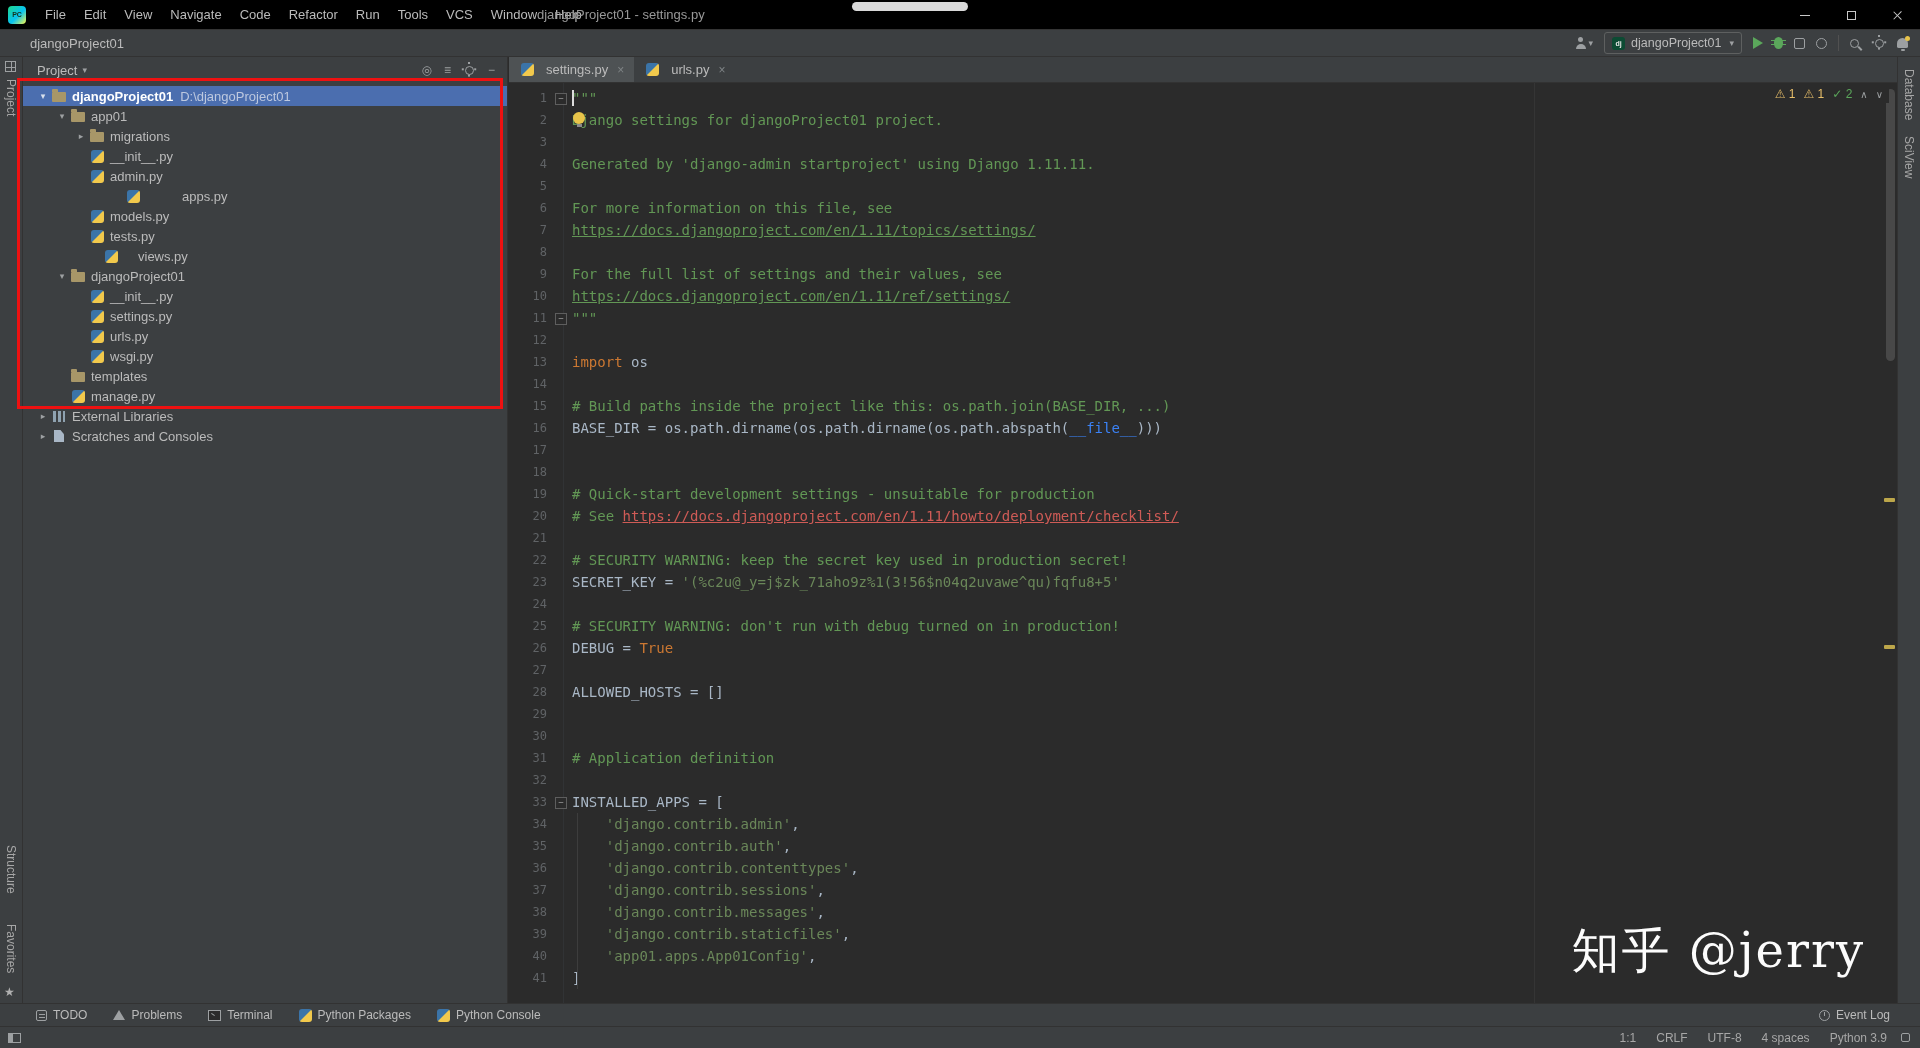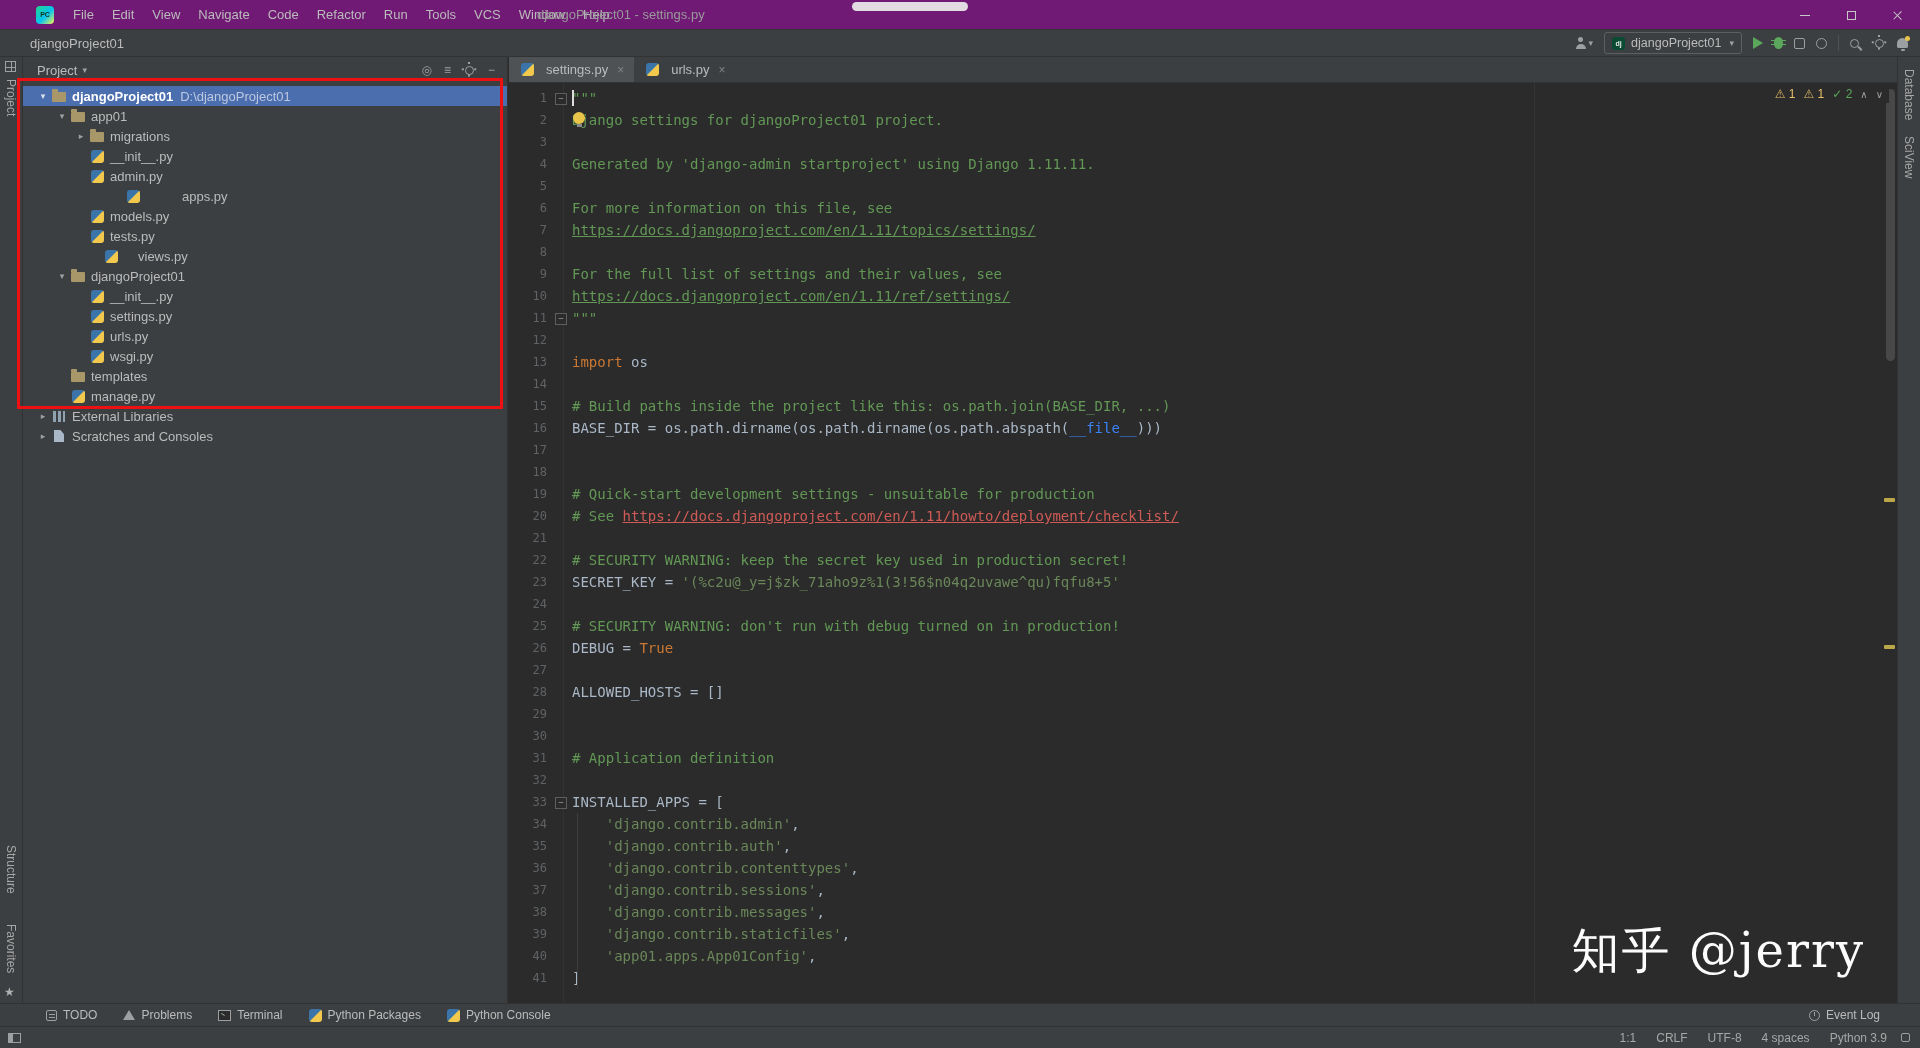--- a/index.html
+++ b/index.html
@@ -1,20 +1,20 @@
 <!DOCTYPE html>
 <html><head>
 <meta charset="utf-8">
 <style>
   *{margin:0;padding:0;box-sizing:border-box;}
   html,body{width:1920px;height:1048px;}
   body{position:relative;background:#2B2B2B;font-family:"Liberation Sans","DejaVu Sans",sans-serif;color:#BBBBBB;overflow:hidden;font-size:13px;}
 
   
-  .titlebar{position:absolute;left:0;top:0;right:0;height:30px;background:#701a75;display:flex;align-items:center;border-bottom:1px solid #353535;z-index:8;padding-left:28px;}
+  .titlebar{position:absolute;left:0;top:0;right:0;height:30px;background:#000000;display:flex;align-items:center;border-bottom:1px solid #353535;z-index:8;}
   .pc-logo{width:18px;height:18px;border-radius:4px;margin:0 10px 0 8px;background:linear-gradient(135deg,#21D789 0%,#07C3F2 55%,#FCF84A 100%);display:flex;align-items:center;justify-content:center;font-size:7px;font-weight:bold;color:#15331F;flex:none;}
   .menu-item{padding:0 9px;height:30px;line-height:30px;font-size:13px;color:#BBBBBB;cursor:default;}
   .win-title{position:absolute;left:537px;top:0;height:30px;line-height:30px;color:#999999;font-size:13px;}
   .snap-pill{position:absolute;left:852px;top:2px;width:116px;height:9px;background:#ECECEC;border-radius:5px;opacity:.92;}
   .win-controls{position:absolute;right:0;top:0;height:30px;display:flex;}
   .win-btn{width:46px;height:30px;display:flex;align-items:center;justify-content:center;}
   .ic-min{width:10px;height:1px;background:#C8C8C8;}
   .ic-max{width:9px;height:9px;border:1px solid #C8C8C8;}
   .ic-close{position:relative;width:11px;height:11px;}
   .ic-close::before,.ic-close::after{content:"";position:absolute;left:5px;top:0;width:1.4px;height:11px;background:#C8C8C8;}
@@ -108,29 +108,29 @@
   .insp-warn{color:#E8BF6A;} .insp-ok{color:#5BA75B;}
   .insp-chev{color:#9DA0A2;font-size:10px;}
   .vthumb{position:absolute;right:2px;top:6px;width:9px;height:272px;background:rgba(255,255,255,.14);border-radius:5px;}
   .stripe-mark{position:absolute;right:2px;width:11px;height:4px;background:#BCA64A;border-radius:1px;}
 
   
   .right-strip{position:absolute;right:0;top:57px;bottom:45px;width:23px;background:#3C3F41;border-left:1px solid #323232;display:flex;flex-direction:column;align-items:center;gap:16px;padding-top:12px;z-index:5;}
   .vlabel-r{writing-mode:vertical-rl;font-size:12px;color:#A7A7A7;}
 
   
-  .bottom-bar{position:absolute;left:0;right:0;top:1003px;height:23px;background:#3C3F41;border-top:1px solid #323232;display:flex;align-items:center;gap:26px;padding-left:46px;font-size:12px;z-index:7;}
+  .bottom-bar{position:absolute;left:0;right:0;top:1003px;height:23px;background:#3C3F41;border-top:1px solid #323232;display:flex;align-items:center;gap:26px;padding-left:36px;font-size:12px;z-index:7;}
   .bb-item{display:flex;align-items:center;gap:6px;color:#BBBBBB;}
   .bb-ic{flex:none;display:inline-block;}
   .ic-todo{width:11px;height:11px;border:1px solid #9DA0A2;border-radius:2px;position:relative;}
   .ic-todo::after{content:"";position:absolute;left:2px;top:3px;width:6px;height:1px;background:#9DA0A2;box-shadow:0 3px 0 #9DA0A2;}
   .ic-problems{width:0;height:0;border-left:6px solid transparent;border-right:6px solid transparent;border-bottom:10px solid #9DA0A2;}
   .ic-terminal{width:13px;height:11px;background:#2B2B2B;border:1px solid #9DA0A2;position:relative;}
   .ic-terminal::after{content:"";position:absolute;left:2px;top:3px;width:4px;height:1px;background:#9DA0A2;transform:rotate(35deg);}
-  .event-log{position:absolute;right:40px;display:flex;align-items:center;gap:6px;color:#BBBBBB;}
+  .event-log{position:absolute;right:30px;display:flex;align-items:center;gap:6px;color:#BBBBBB;}
   .ic-clock{width:11px;height:11px;border:1.4px solid #9DA0A2;border-radius:50%;position:relative;}
   .ic-clock::after{content:"";position:absolute;left:4px;top:1.5px;width:1px;height:4px;background:#9DA0A2;}
 
   .statusbar{position:absolute;left:0;right:0;bottom:0;height:22px;background:#3C3F41;border-top:1px solid #323232;display:flex;align-items:center;font-size:12px;color:#A7A7A7;z-index:7;}
   .sb-left-ic{width:13px;height:10px;border:1px solid #9DA0A2;margin-left:8px;position:relative;}
   .sb-left-ic::after{content:"";position:absolute;left:0;top:0;width:4px;height:8px;background:#9DA0A2;}
   .sb-right{margin-left:auto;display:flex;align-items:center;gap:20px;margin-right:14px;}
   .sb-item{cursor:default;}
   .sb-mini-ic{width:9px;height:9px;border:1px solid #9DA0A2;border-radius:2px;}
 

